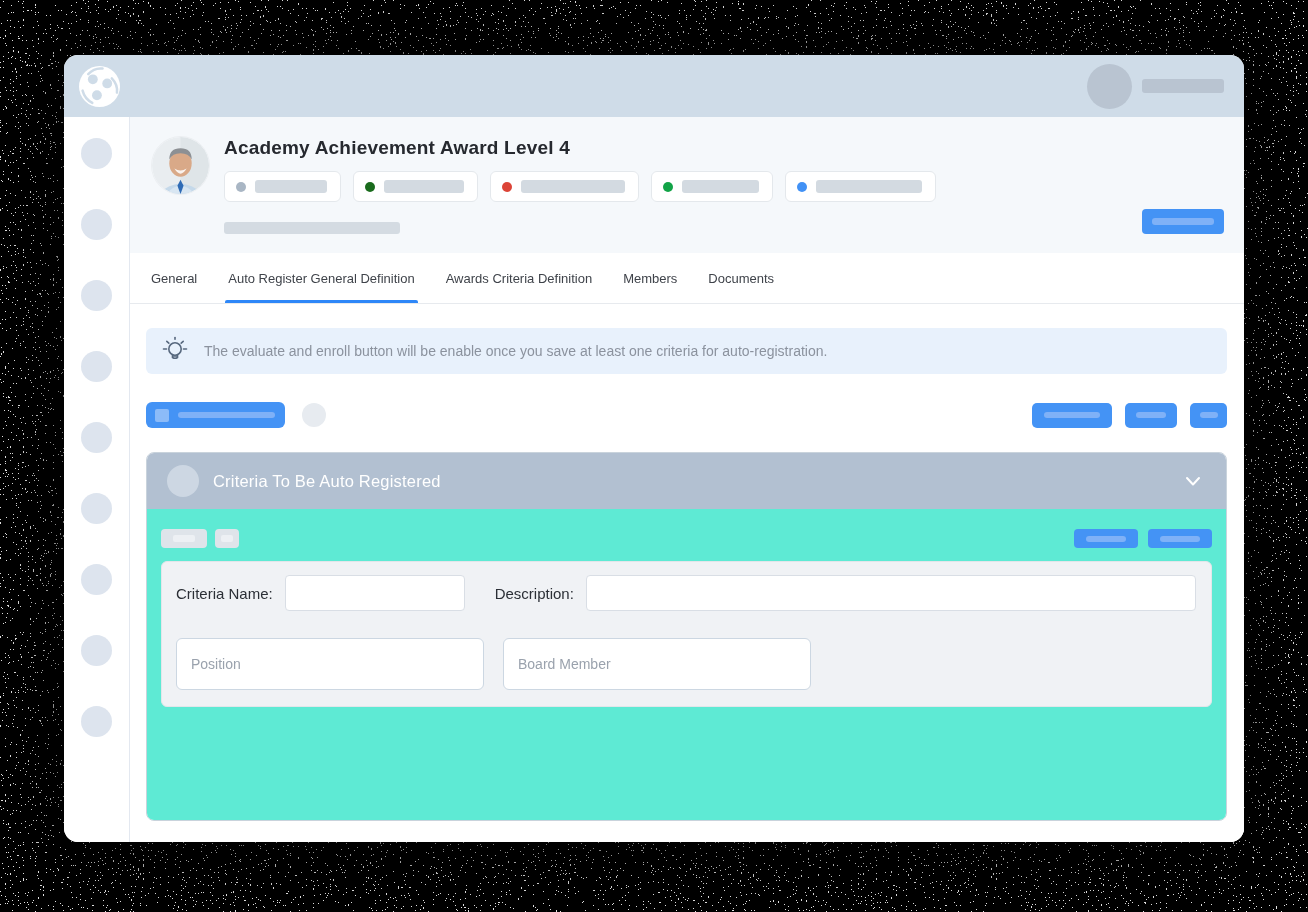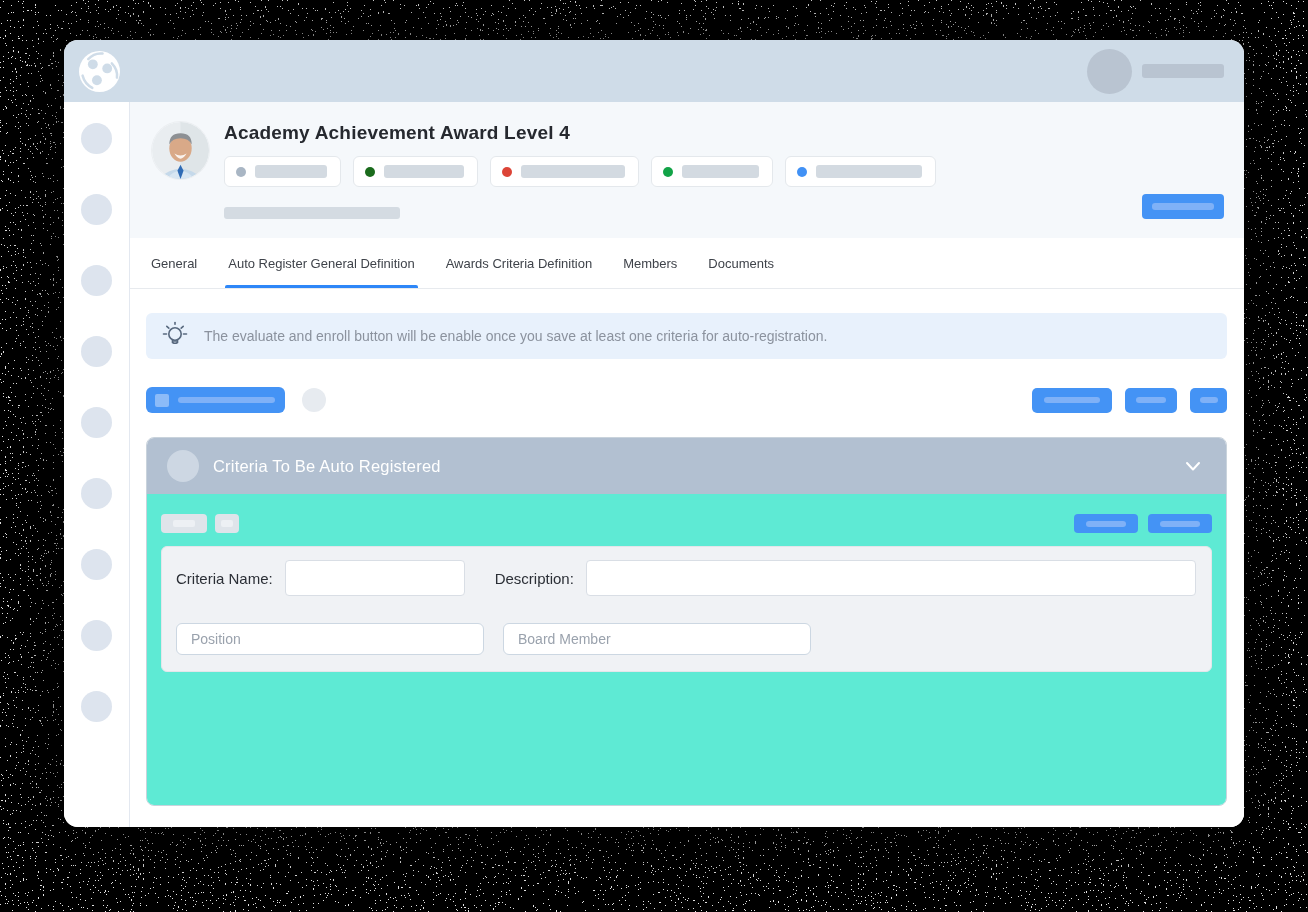--- a/index.html
+++ b/index.html
@@ -5,21 +5,21 @@
   * { box-sizing: border-box; }
   html,body { margin:0; padding:0; }
   body {
     width:1308px; height:912px; position:relative; overflow:hidden;
     background:#000; font-family:"Liberation Sans", sans-serif;
   }
   .noise-bg { position:absolute; left:0; top:0; width:1308px; height:912px; display:block; }
 
   
   .window {
-    position:absolute; left:64px; top:40px; width:1180px; height:787px;
+    position:absolute; left:64px; top:55px; width:1180px; height:787px;
     background:#fff; border-radius:14px; overflow:hidden;
     box-shadow:0 0 60px 12px rgba(0,0,0,.75);
     display:flex; flex-direction:column;
   }
   
   .app-header { height:62px; flex:0 0 62px; background:var(--header_bg); display:flex; align-items:center; padding:0 20px 0 15px; }
   .logo { width:41px; height:41px; flex:0 0 41px; }
   .header-spacer { flex:1; }
   .header-avatar { width:45px; height:45px; border-radius:50%; background:#b9c4d1; }
   .header-user-bar { width:82px; height:14px; border-radius:3px; background:#b9c4d1; margin-left:10px; }
@@ -83,21 +83,21 @@
   .btn-xs .btn-bar { width:40px; height:6px; border-radius:3px; background:var(--accent_light); }
 
   .form-card { margin-top:13px; background:#f0f2f5; border:1px solid #e3e6ea; border-radius:6px; padding:13px 15px 16px 14px; }
   .form-row1 { display:flex; align-items:center; }
   .form-label { font-size:15px; color:#2b2f36; white-space:nowrap; }
   .input { height:36px; background:#fff; border:1px solid #d9dee5; border-radius:4px; font-size:14px; color:#3b3f46; padding:0 12px; outline:none; font-family:"Liberation Sans", sans-serif; }
   .criteria-input { width:180px; margin-left:12px; }
   .desc-label { margin-left:30px; }
   .desc-input { flex:1; margin-left:12px; }
   .form-row2 { display:flex; margin-top:27px; gap:19px; }
-  .filter-input { width:308px; height:32px; border:1px solid #ccd7e2; border-radius:6px; background:#fff; font-size:14px; padding:0 14px; outline:none; font-family:"Liberation Sans", sans-serif; }
+  .filter-input { width:308px; height:52px; border:1px solid #ccd7e2; border-radius:6px; background:#fff; font-size:14px; padding:0 14px; outline:none; font-family:"Liberation Sans", sans-serif; }
   .input::placeholder, .filter-input::placeholder { color:#9aa2ad; }
 </style>
 </head>
 <body>
 
 <svg class="noise-bg" xmlns="http://www.w3.org/2000/svg">
   <filter id="tvnoise" x="0" y="0" width="100%" height="100%">
     <feTurbulence type="fractalNoise" baseFrequency="0.6" numOctaves="2" seed="8" stitchTiles="stitch"></feTurbulence>
     <feColorMatrix type="saturate" values="0"></feColorMatrix>
     <feComponentTransfer>

